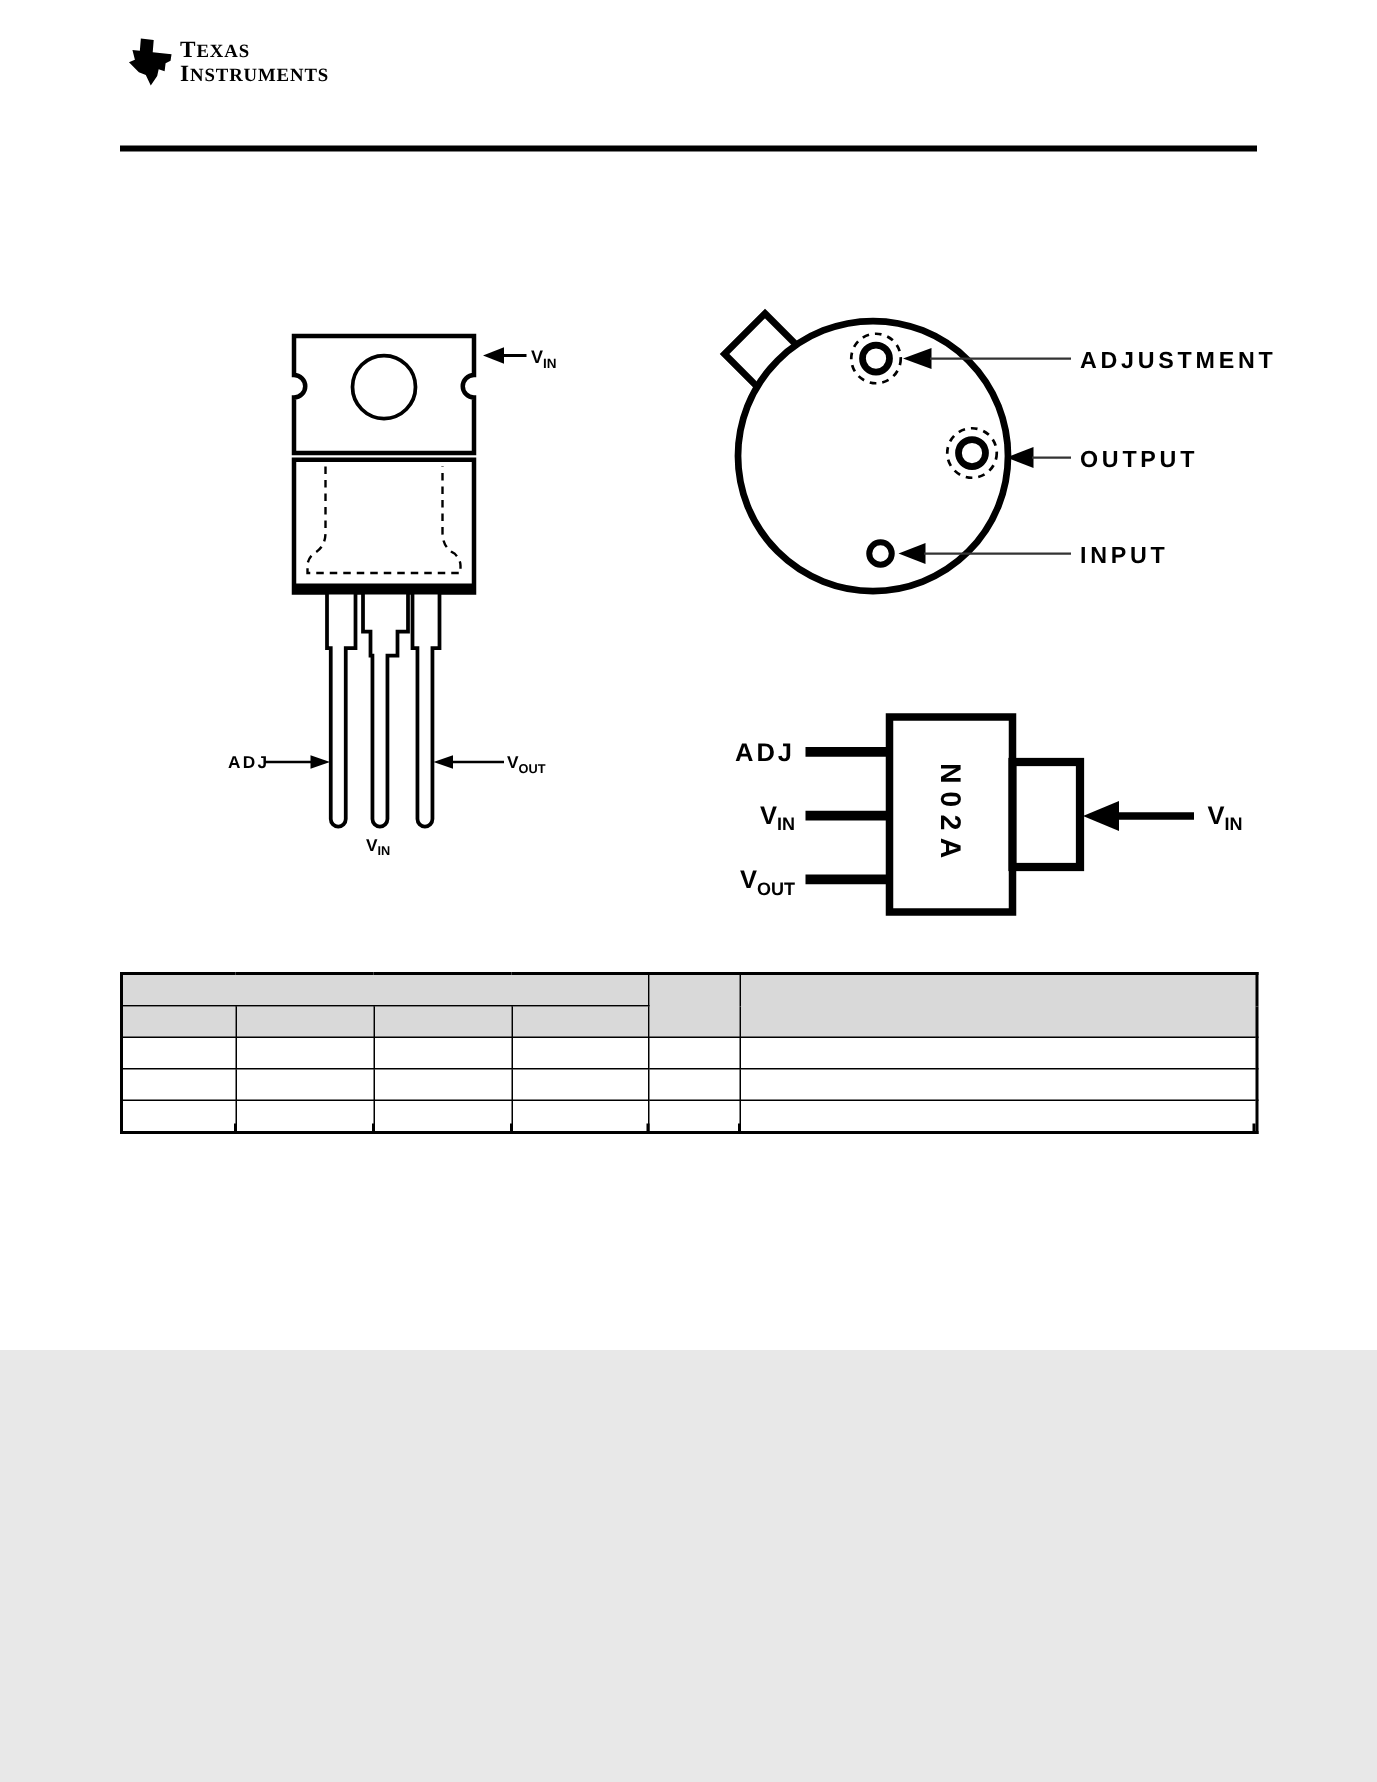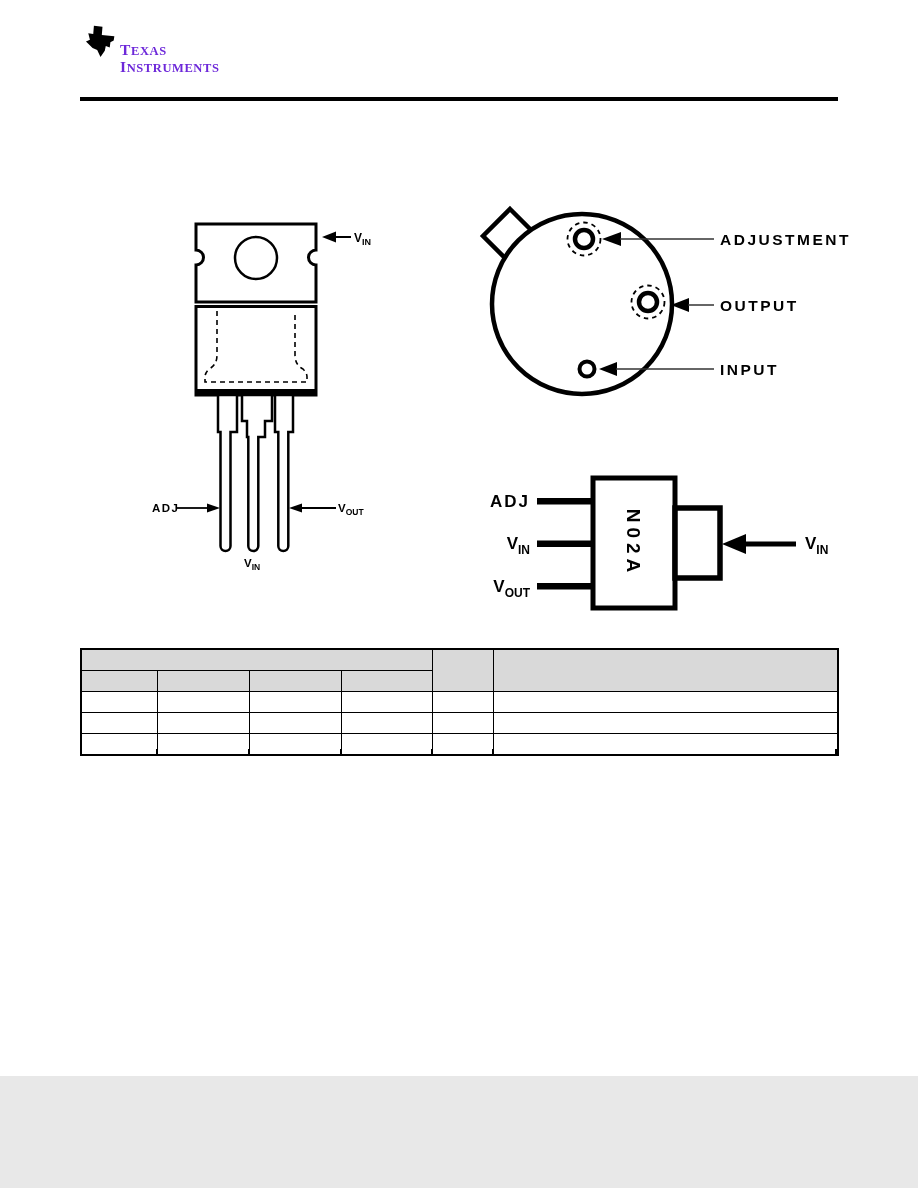--- a/index.html
+++ b/index.html
@@ -1,24 +1,24 @@
 <!DOCTYPE html>
 <html><head>
 <meta charset="utf-8">
 <style>
   html,body { margin:0; padding:0; background:#e8e8e8; }
   .page {
-    position:relative; width:918px; height:1076px; background:#ffffff;
+    position:relative; width:918px; height:900px; background:#ffffff;
     font-family:"Liberation Sans", sans-serif; overflow:hidden; margin:0 auto;
   }
   .abs { position:absolute; }
   .rule { position:absolute; background:#000; }
 
   
-  .logo-text { position:absolute; left:120px; top:42px; color:#6d28d9;
+  .logo-text { position:absolute; left:120px; top:26px; color:#000000;
     font-family:"Liberation Serif", serif; font-weight:bold; }
   .logo-line { display:block; font-size:12.5px; line-height:15px; letter-spacing:0.6px;
     text-transform:uppercase; }
   .logo-line::first-letter { font-size:15.5px; }
 
   
   svg text { font-family:"Liberation Sans", sans-serif; font-weight:bold; fill:#000; }
 
   
   .pin-table { position:absolute; left:80px; top:648px; border-collapse:collapse;

